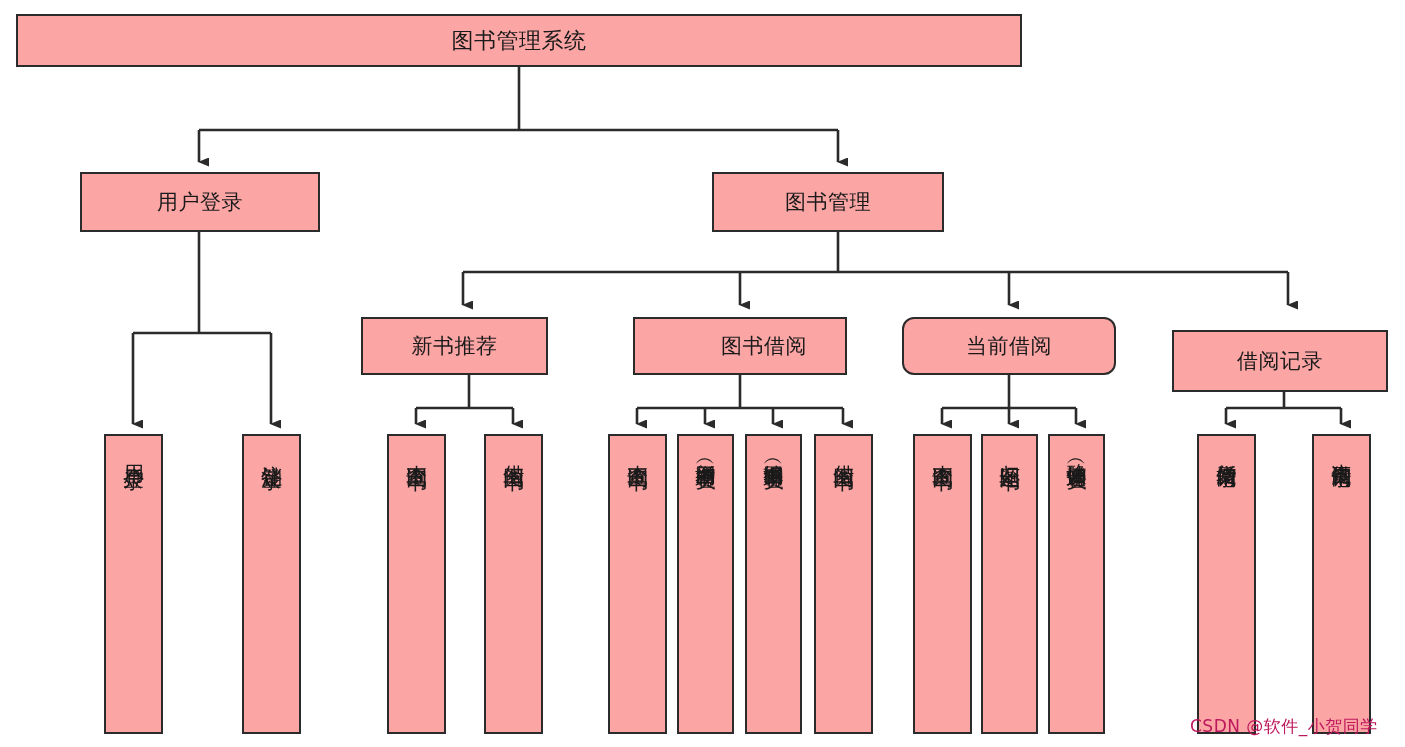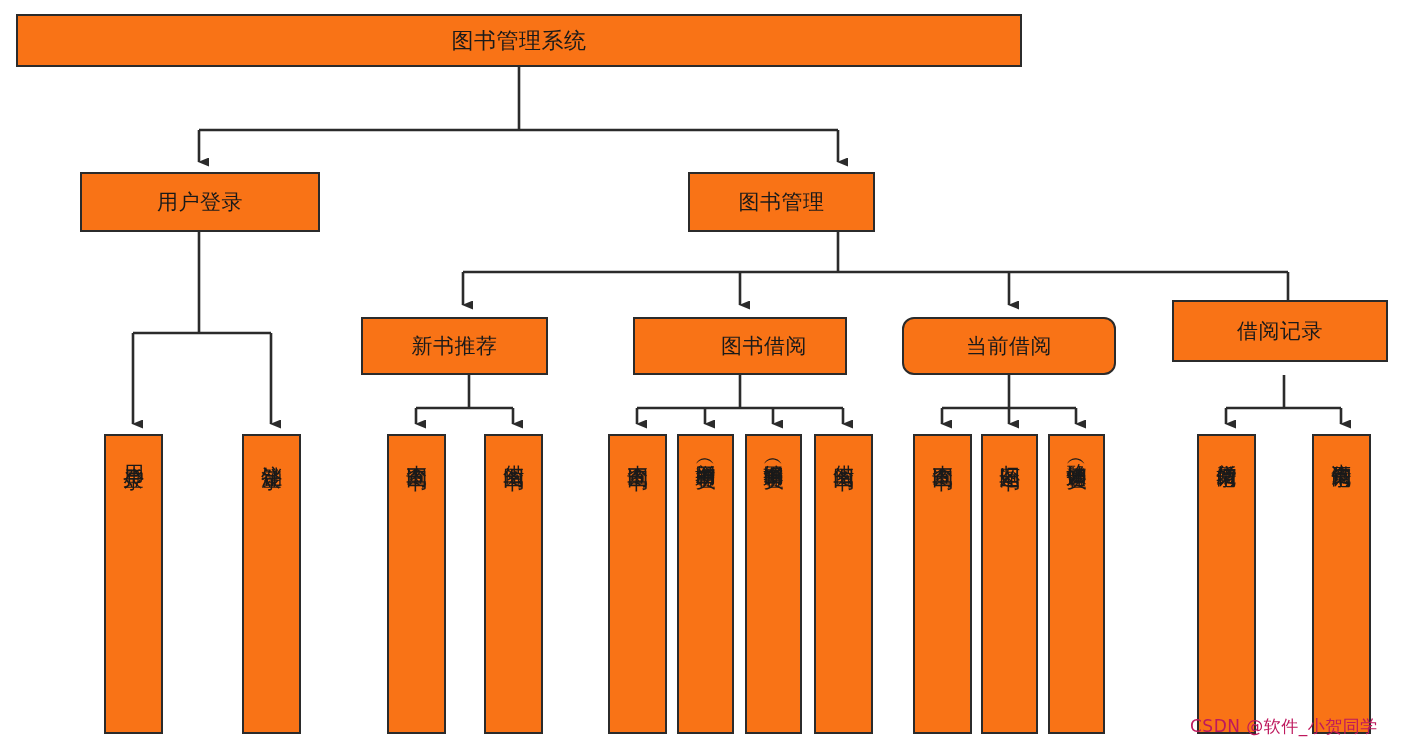--- a/index.html
+++ b/index.html
@@ -23,21 +23,21 @@
     left: 0;
     top: 0;
     width: 1405px;
     height: 747px;
     pointer-events: none;
   }
   .node {
     position: absolute;
     box-sizing: border-box;
     border: 2.4px solid #2b2b2b;
-    background: #f97316;
+    background: #fca5a5;
     display: flex;
     align-items: center;
     justify-content: center;
     color: #1a1a1a;
   }
   .node .label {
     display: block;
     text-align: center;
     line-height: 1.18;
     white-space: nowrap;
@@ -133,37 +133,37 @@
   </svg>
 
   <div class="node h title" style="left:16px; top:14px; width:1006px; height:53px;">
     <span class="label">图书管理系统</span>
   </div>
 
   <div class="node h" style="left:80px; top:172px; width:240px; height:60px;">
     <span class="label">用户登录</span>
   </div>
 
-  <div class="node h" style="left:688px; top:172px; width:187px; height:60px;">
+  <div class="node h" style="left:712px; top:172px; width:232px; height:60px;">
     <span class="label">图书管理</span>
   </div>
 
   <div class="node h" style="left:361px; top:317px; width:187px; height:58px;">
     <span class="label">新书推荐</span>
   </div>
 
   <div class="node h" style="left:633px; top:317px; width:214px; height:58px;padding-left:48px;">
     <span class="label">图书借阅</span>
   </div>
 
   <div class="node h" style="left:902px; top:317px; width:214px; height:58px;border-radius:12px;">
     <span class="label">当前借阅</span>
   </div>
 
-  <div class="node h" style="left:1172px; top:300px; width:216px; height:62px;">
+  <div class="node h" style="left:1172px; top:330px; width:216px; height:62px;">
     <span class="label">借阅记录</span>
   </div>
 
   <div class="node v" style="left:104px; top:434px; width:59px; height:300px;">
     <span class="label">用户登录</span>
   </div>
 
   <div class="node v" style="left:242px; top:434px; width:59px; height:300px;">
     <span class="label">注销登录</span>
   </div>

